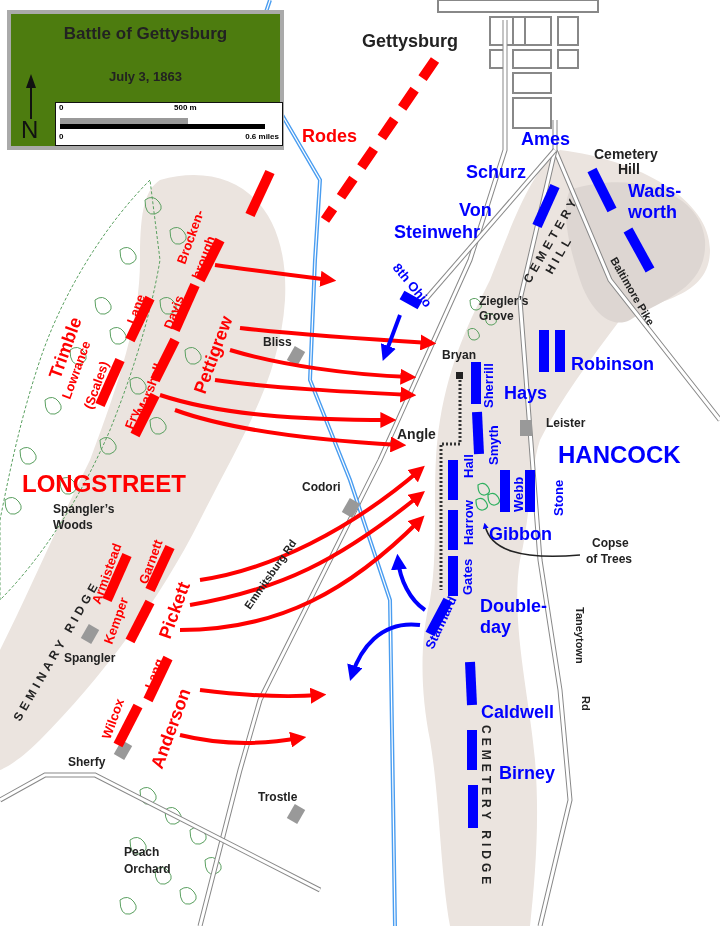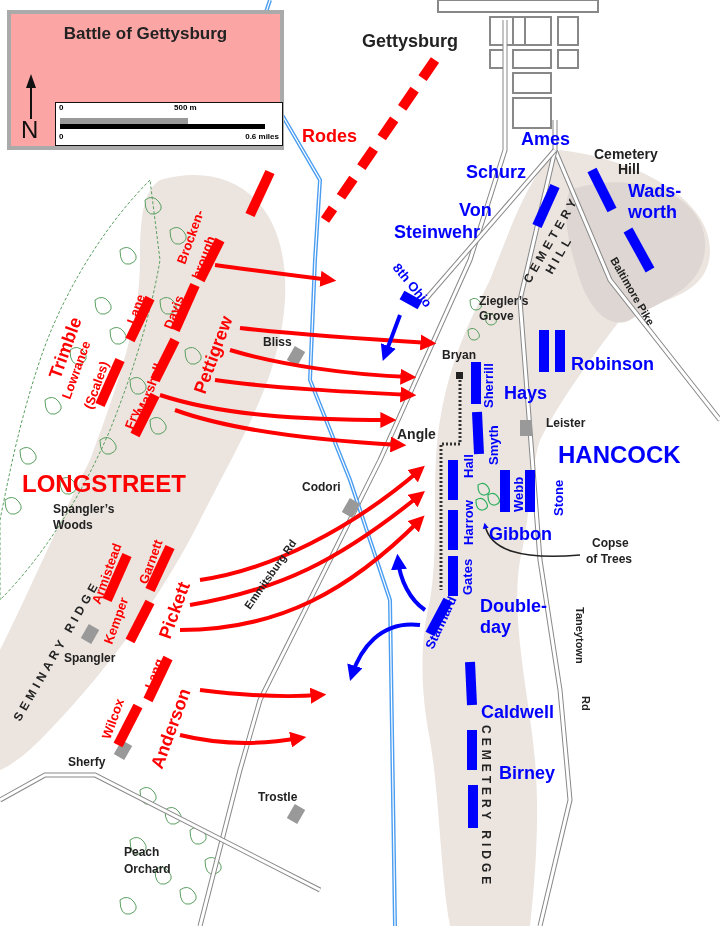--- a/index.html
+++ b/index.html
@@ -221,22 +221,23 @@
   <text class="lbl union" font-size="13" transform="translate(563,516) rotate(-90)">Stone</text>
   <text class="lbl union" x="489" y="540" font-size="18">Gibbon</text>
   <text class="lbl union" font-size="13" transform="translate(472,595) rotate(-90)">Gates</text>
   <text class="lbl union" font-size="13" transform="translate(433,650) rotate(-65)">Stannard</text>
   <text class="lbl union" x="480" y="612" font-size="18">Double-</text>
   <text class="lbl union" x="480" y="633" font-size="18">day</text>
   <text class="lbl union" x="481" y="718" font-size="18">Caldwell</text>
   <text class="lbl union" x="499" y="779" font-size="18">Birney</text>
 </svg>
 
-<div style="position:absolute;left:7px;top:10px;width:277px;height:140px;background:#fca5a5;border:4px solid #aaaaaa;box-sizing:border-box;">
+<div style="position:absolute;left:7px;top:10px;width:277px;height:140px;background:#4d7c0f;border:4px solid #aaaaaa;box-sizing:border-box;">
   <div style="position:absolute;left:0;right:0;top:10px;text-align:center;font-weight:bold;font-size:17px;color:#222;">Battle of Gettysburg</div>
+  <div style="position:absolute;left:0;right:0;top:55px;text-align:center;font-weight:bold;font-size:13px;color:#222;">July 3, 1863</div>
   <div style="position:absolute;left:15px;top:60px;width:10px;height:45px;">
     <svg width="10" height="45">
         <path d="M5,0 L10,14 L6,14 L6,45 L4,45 L4,14 L0,14 Z" fill="#111"></path>
       </svg>
   </div>
   <div style="position:absolute;left:10px;top:102px;font-size:24px;color:#111;">N</div>
   <div style="position:absolute;left:44px;top:88px;width:228px;height:44px;background:#fff;border:1px solid #111;box-sizing:border-box;">
     <span style="position:absolute;left:3px;top:0;font-size:8px;font-weight:bold;">0</span>
     <span style="position:absolute;left:118px;top:0;font-size:8px;font-weight:bold;">500 m</span>
     <div style="position:absolute;left:4px;top:15px;width:128px;height:6px;background:#999;"></div>

